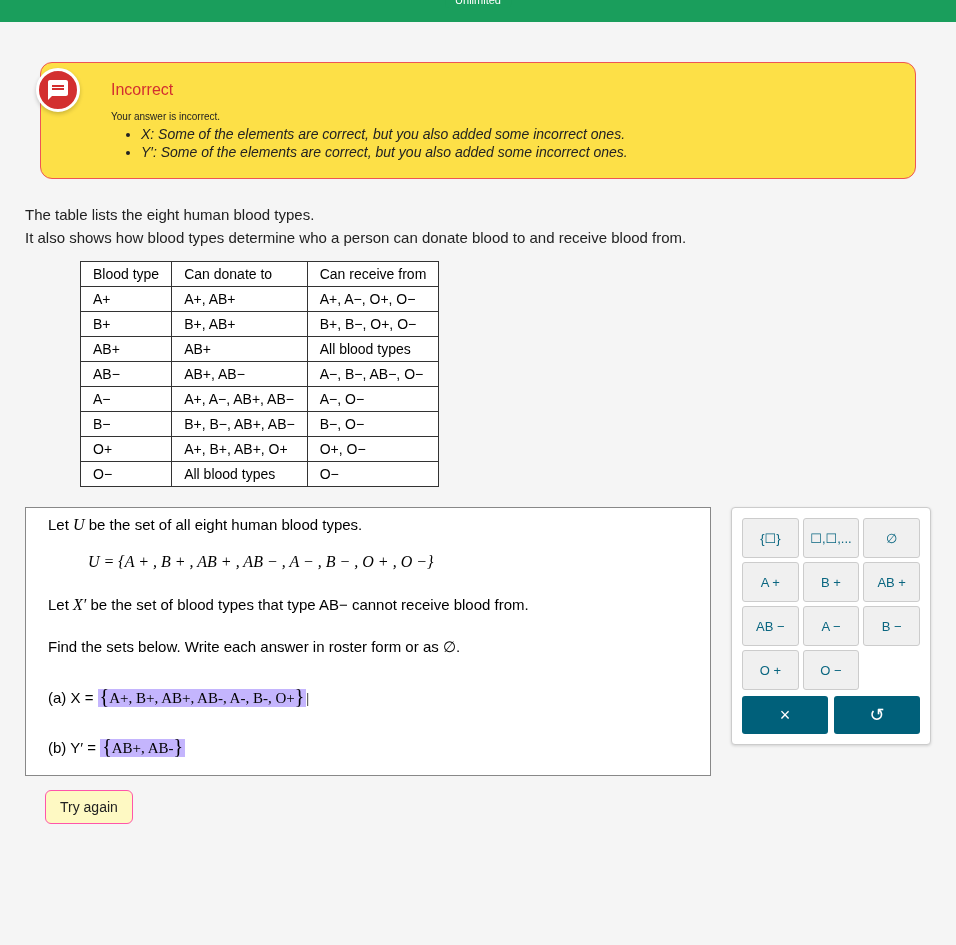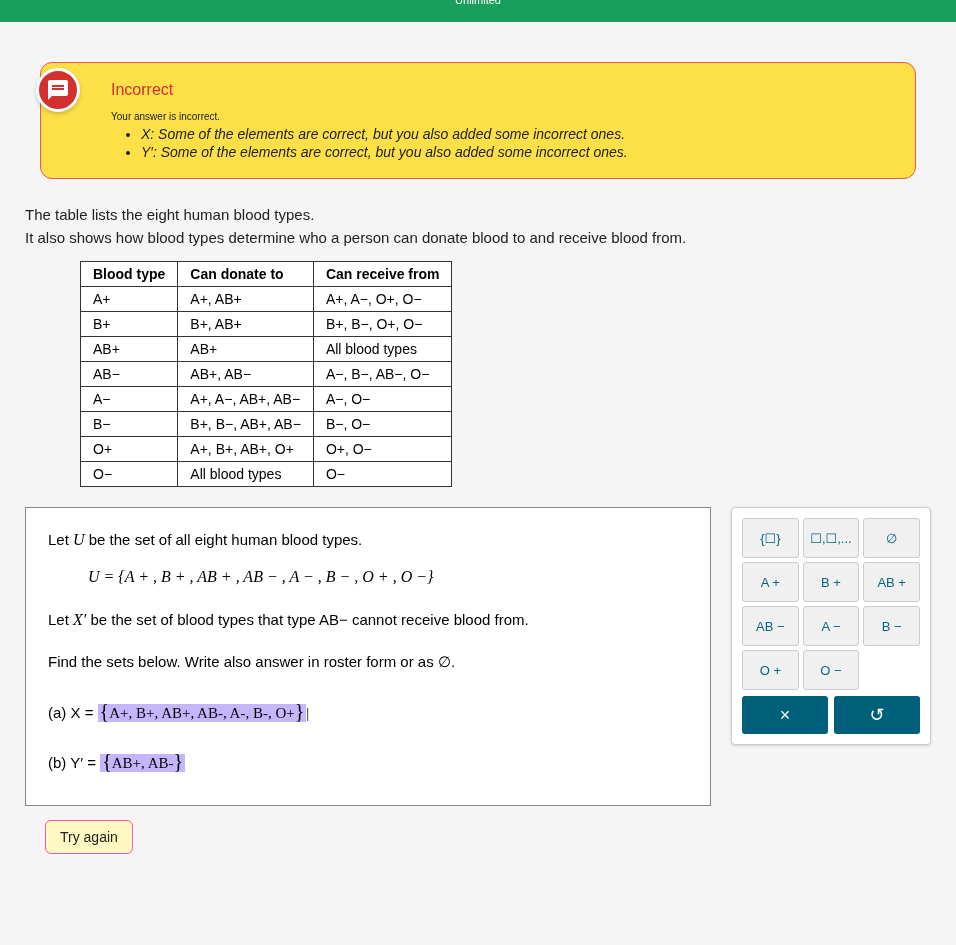--- a/index.html
+++ b/index.html
@@ -10,23 +10,23 @@
 .feedback-box { border: 1px solid #e55; border-radius: 12px; padding: 18px 22px 16px 70px; margin: 20px 15px 25px 15px; position: relative; background: #fde047; }
 .feedback-icon { position: absolute; left: -5px; top: 5px; width: 44px; height: 44px; background: #d32f2f; border-radius: 50%; display: flex; align-items: center; justify-content: center; border: 3px solid #fff; box-shadow: 0 2px 4px rgba(0,0,0,0.2); }
 .feedback-icon svg { width: 24px; height: 24px; fill: #fff; }
 .incorrect-title { color: #d32f2f; font-size: 16px; margin-bottom: 12px; }
 .incorrect-sub { font-size: 10px; color: #222; margin-bottom: 4px; }
 .feedback-list { list-style: disc; margin-left: 30px; font-size: 14px; color: #222; font-style: italic; }
 .feedback-list li { margin: 2px 0; }
 .intro-text { font-size: 15px; color: #222; margin: 8px 0 12px 0; line-height: 1.5; }
 .blood-table { border-collapse: collapse; margin: 10px 0 20px 55px; background: #fff; }
 .blood-table th, .blood-table td { border: 1px solid #333; padding: 4px 12px; font-size: 14px; text-align: left; }
-.blood-table th { font-weight: bold; }
+.blood-table th { font-weight: normal; }
 .question-row { display: flex; gap: 20px; align-items: flex-start; }
-.question-box { border: 1px solid #888; padding: 18px 22px; background: #fff; flex: 1; font-size: 15px; line-height: 1.8; }
+.question-box { border: 1px solid #888; padding: 3px 22px; background: #fff; flex: 1; font-size: 15px; line-height: 1.8; }
 .question-box .math { font-style: italic; font-family: 'Times New Roman', serif; font-size: 16px; }
 .set-expr { font-family: 'Times New Roman', serif; font-style: italic; margin: 8px 0 14px 40px; font-size: 16px; }
 .answer-line { margin: 8px 0; font-size: 15px; }
 .answer-hl { background: #c4b5fd; padding: 1px 2px; font-family: 'Times New Roman', serif; }
 .answer-hl .brace { font-size: 20px; }
 .keypad { background: #fff; border: 1px solid #ccc; border-radius: 4px; padding: 10px; box-shadow: 0 1px 3px rgba(0,0,0,0.15); width: 200px; }
 .keypad-row { display: flex; gap: 4px; margin-bottom: 4px; }
 .key { flex: 1; background: #f0f0f0; border: 1px solid #ccc; border-radius: 3px; height: 40px; display: flex; align-items: center; justify-content: center; font-size: 13px; cursor: pointer; color: #0a6680; }
 .action-row { display: flex; gap: 6px; margin-top: 6px; }
 .action-btn { flex: 1; background: #00607a; color: #fff; border: none; border-radius: 3px; height: 38px; display: flex; align-items: center; justify-content: center; cursor: pointer; font-size: 18px; }
@@ -109,21 +109,21 @@
           <td>O−</td>
         </tr>
   </tbody>
     </table>
 
   <div class="question-row">
     <div class="question-box">
       <div>Let <span class="math">U</span> be the set of all eight human blood types.</div>
       <div class="set-expr">U = {A + ,  B + ,  AB + ,  AB − ,  A − ,  B − ,  O + ,  O −}</div>
       <div>Let <span class="math">X′</span> be the set of blood types that type AB− cannot receive blood from.</div>
-      <div style="margin-top:14px">Find the sets below. Write also answer in roster form or as ∅.</div>
+      <div style="margin-top:14px">Find the sets below. Write each answer in roster form or as ∅.</div>
       <div class="answer-line" style="margin-top:18px">
         <span>(a)  X = </span><span class="answer-hl"><span class="brace">{</span>A+, B+, AB+, AB-, A-, B-, O+<span class="brace">}</span></span><span class="cursor-mark">|</span>
       </div>
       <div class="answer-line" style="margin-top:14px">
         <span>(b)  Y′ = </span><span class="answer-hl"><span class="brace">{</span>AB+, AB-<span class="brace">}</span></span>
       </div>
     </div>
 
     <div class="keypad">
       <div class="keypad-row">

